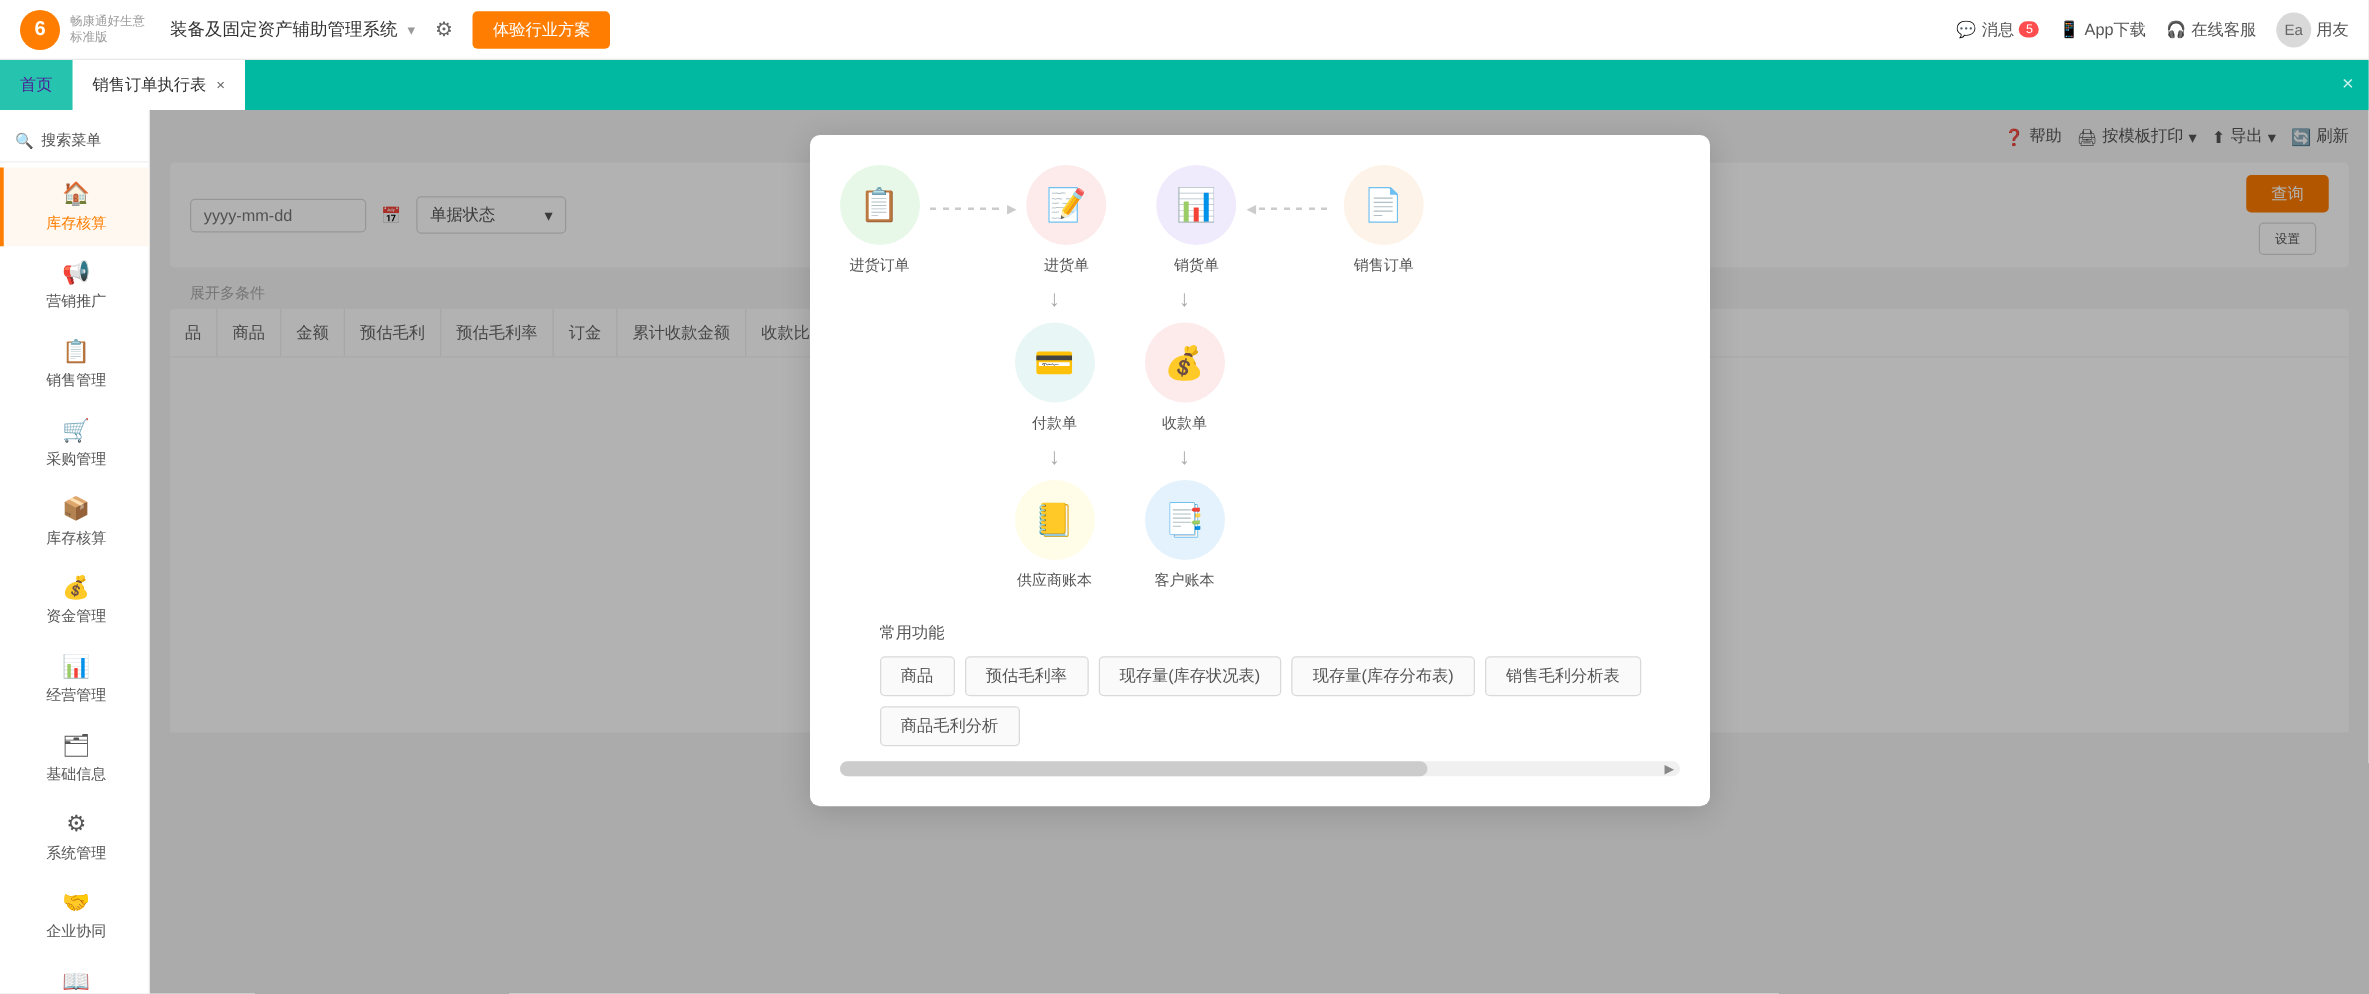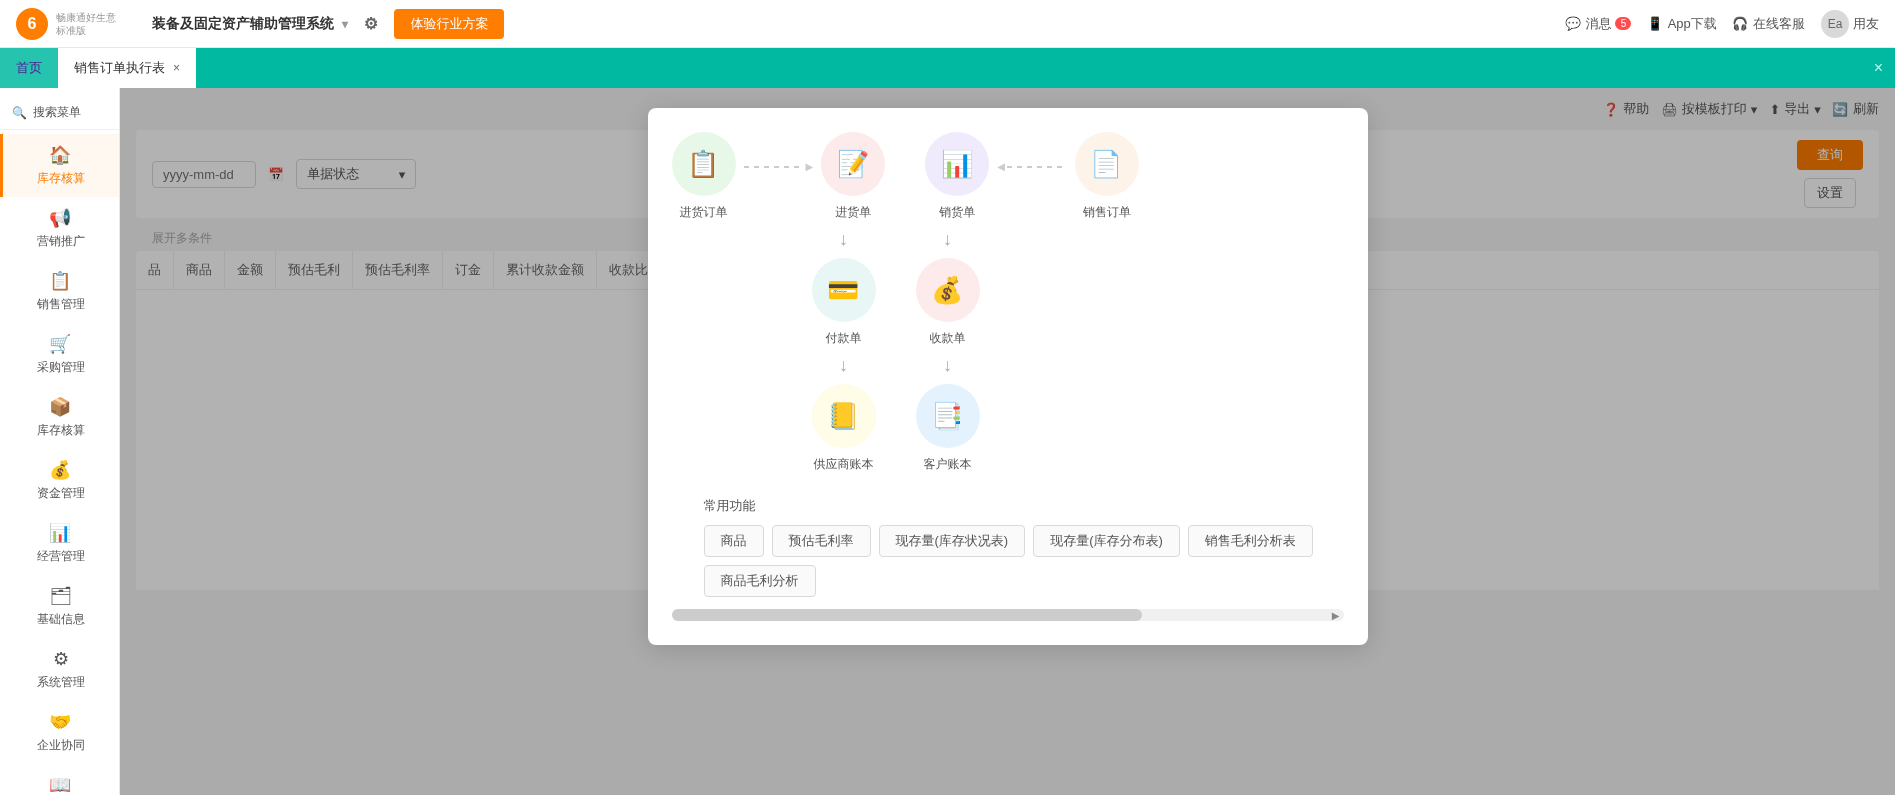--- a/index.html
+++ b/index.html
@@ -26,22 +26,21 @@
       width: 32px; height: 32px;
       background: #ff7d00;
       border-radius: 50%;
       display: flex; align-items: center; justify-content: center;
       color: white; font-size: 16px; font-weight: bold;
     }
     .logo-text { font-size: 12px; color: #333; line-height: 1.3; }
     .logo-text span { display: block; font-size: 10px; color: #999; }
     .system-title {
       display: flex; align-items: center; gap: 8px;
-      margin-left: 16px;
-      font-size: 14px; color: #333; font-weight: bold;
+      font-size: 14px; color: #333;
     }
     .system-title .arrow { color: #999; font-size: 12px; }
     .settings-icon { margin-left: 8px; color: #666; cursor: pointer; font-size: 16px; }
     .trial-btn {
       margin-left: 16px;
       background: #ff7d00;
       color: white;
       border: none;
       padding: 6px 16px;
       border-radius: 4px;
@@ -185,21 +184,21 @@
       border-radius: 4px;
       display: flex; align-items: center; gap: 12px;
       margin-bottom: 8px;
     }
     .date-input {
       border: 1px solid #d9d9d9;
       border-radius: 4px;
       padding: 5px 10px;
       font-size: 13px;
       color: #bbb;
-      width: 104px;
+      width: 141px;
     }
     .calendar-icon { color: #aaa; }
     .status-select {
       border: 1px solid #d9d9d9;
       border-radius: 4px;
       padding: 5px 10px;
       font-size: 13px;
       color: #555;
       width: 120px;
       display: flex; align-items: center; justify-content: space-between;
@@ -213,21 +212,21 @@
       cursor: pointer;
       font-size: 13px;
     }
     .set-btn {
       background: #fff;
       border: 1px solid #d9d9d9;
       color: #555;
       padding: 5px 12px;
       border-radius: 4px;
       cursor: pointer;
-      font-size: 13px;
+      font-size: 10px;
     }
     .more-conditions {
       color: #aaa; font-size: 12px; cursor: pointer; padding: 4px 16px;
     }
     .table-header {
       background: #fff;
       border-radius: 4px 4px 0 0;
       display: flex;
       border-bottom: 1px solid #f0f0f0;
     }

